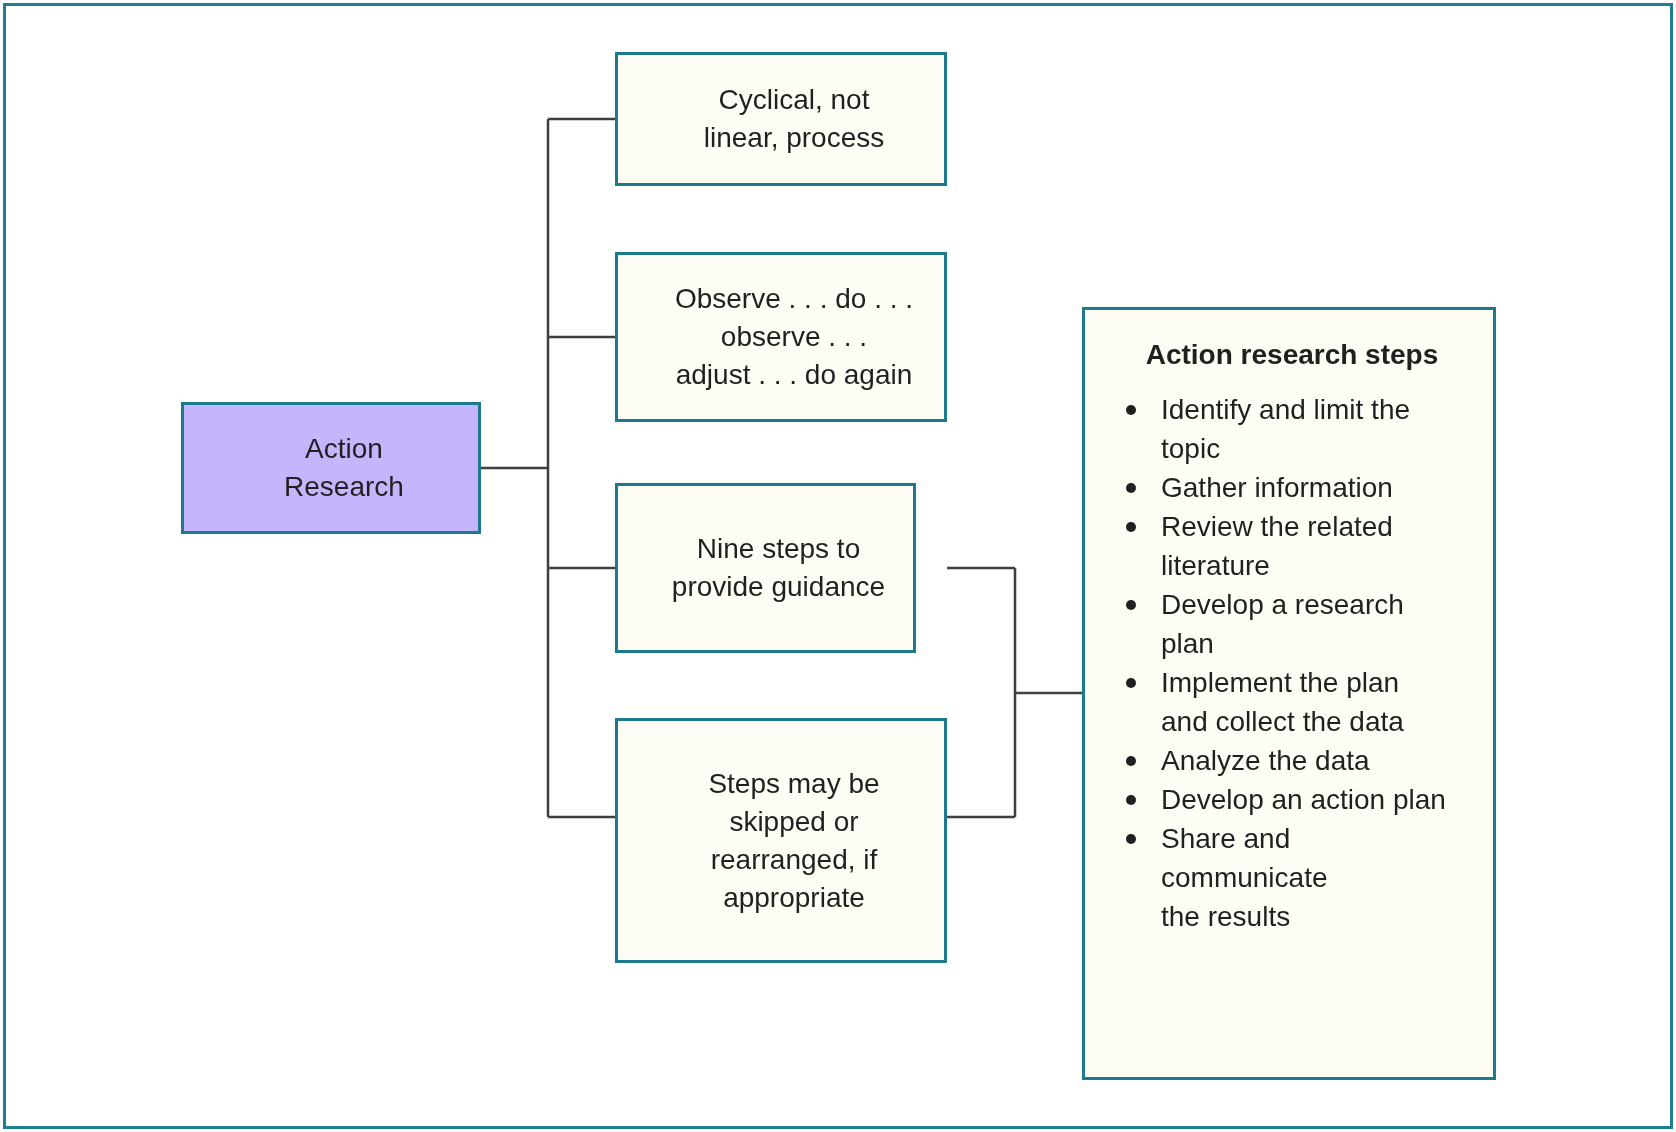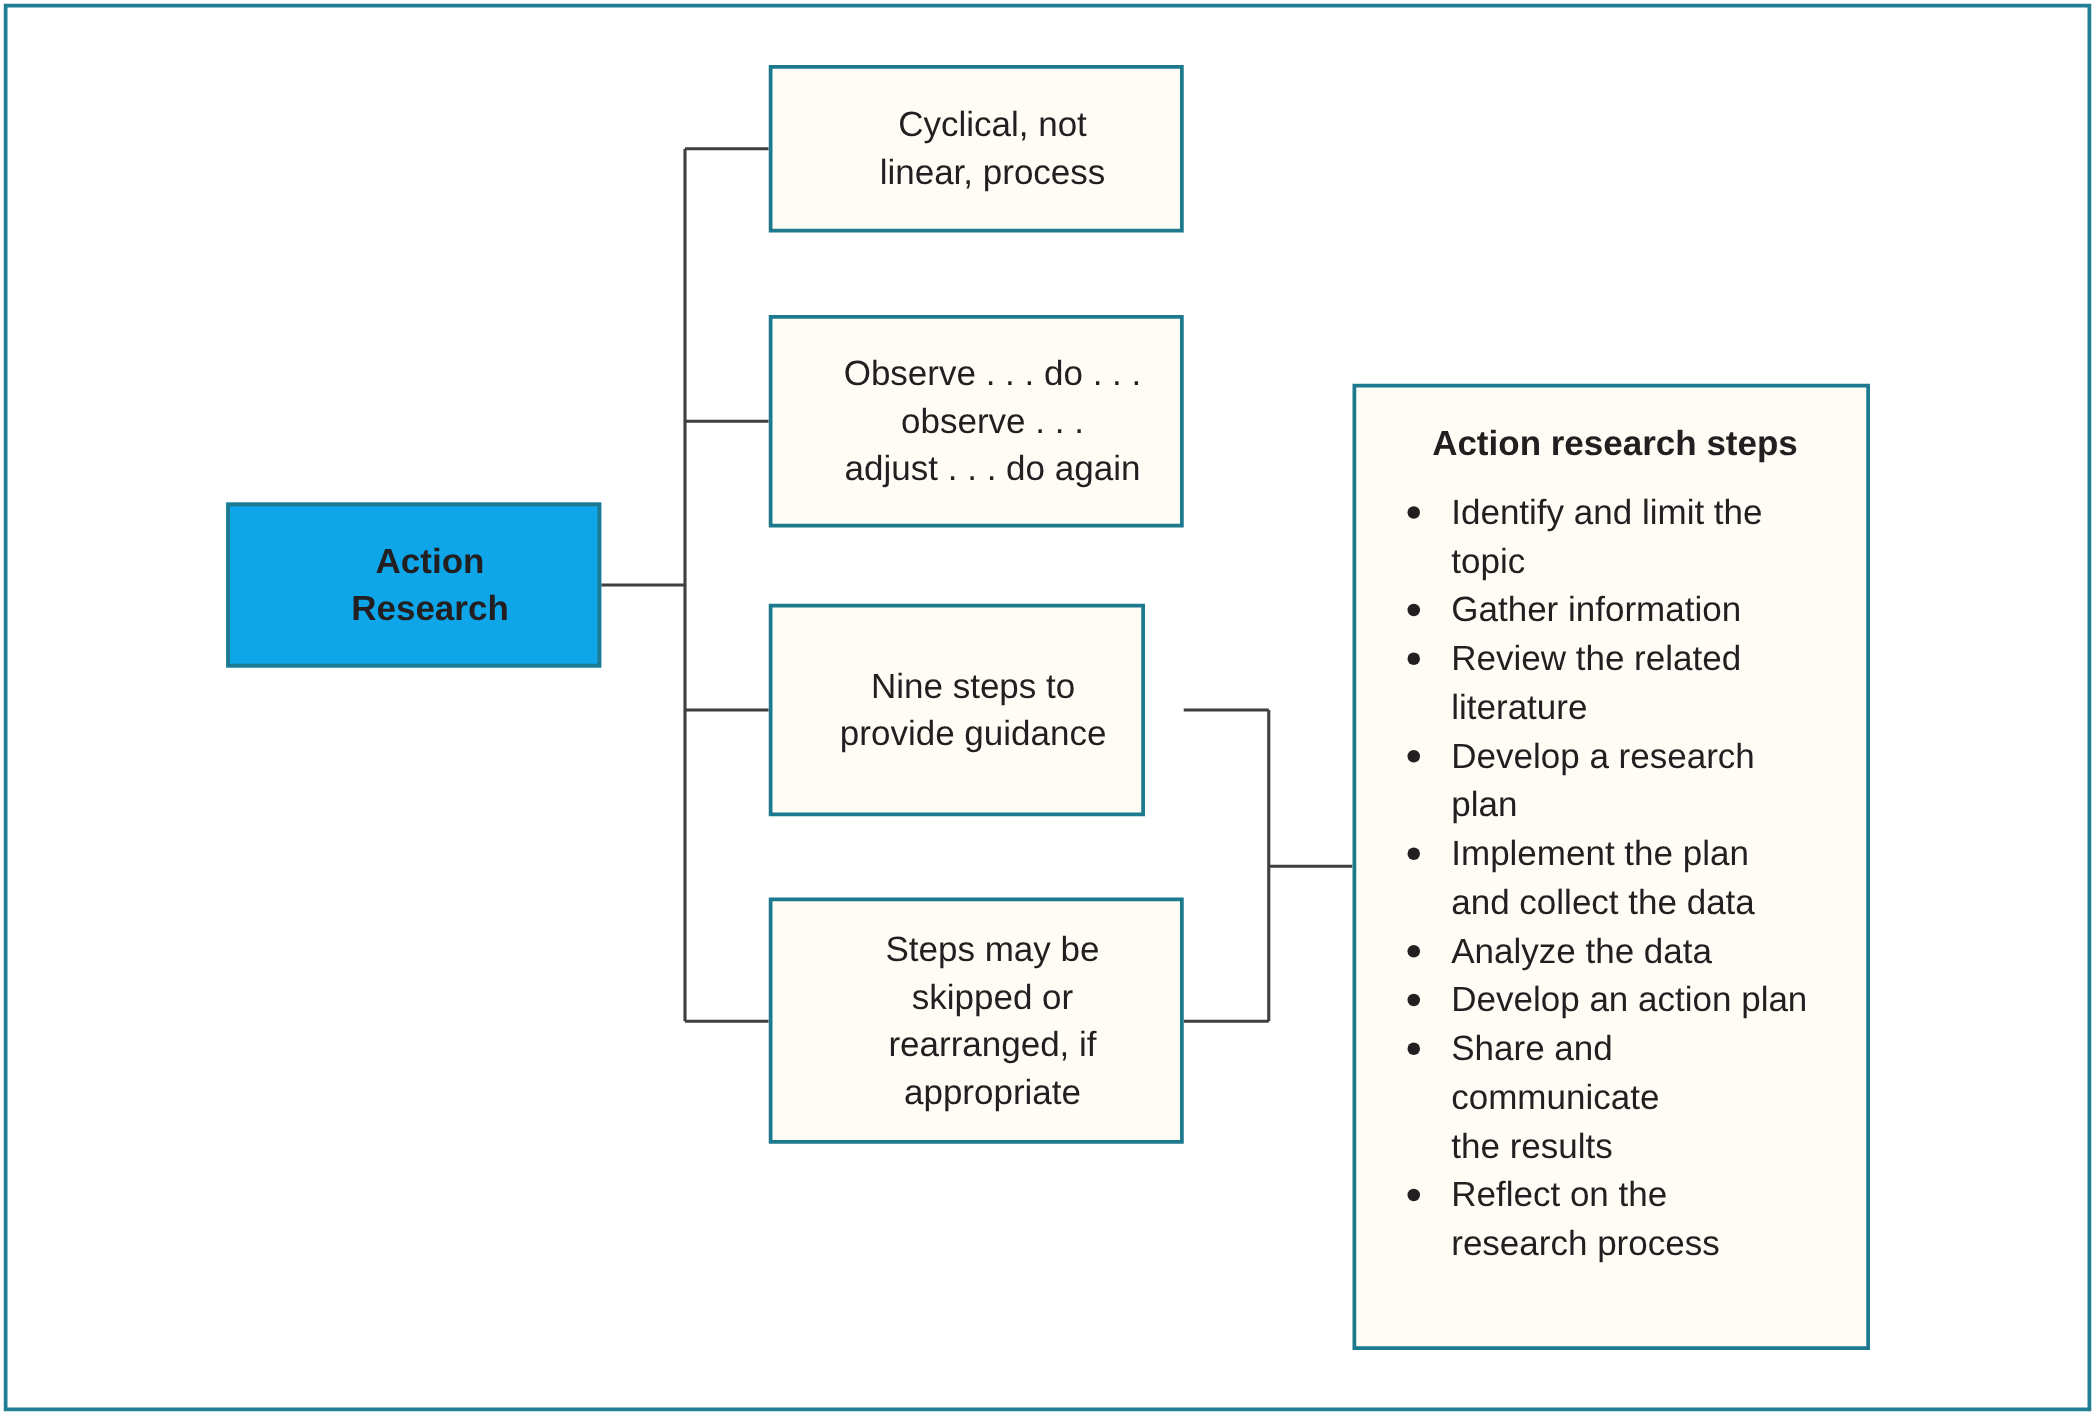--- a/index.html
+++ b/index.html
@@ -37,27 +37,27 @@
     align-items: center;
     justify-content: center;
     text-align: center;
     font-size: 28px;
     line-height: 38px;
     white-space: pre-line;
     padding-left: 26px;
   }
   .node.root {
     left: 181px; top: 402px; width: 300px; height: 132px;
-    background: #0ea5e9;
-    font-weight: bold;
+    background: #c4b5fd;
+    font-weight: normal;
   }
   .node.b1 { left: 615px; top: 52px;  width: 332px; height: 134px; }
   .node.b2 { left: 615px; top: 252px; width: 332px; height: 170px; text-align: center; }
   .node.b3 { left: 615px; top: 483px; width: 301px; height: 170px; }
-  .node.b4 { left: 615px; top: 718px; width: 332px; height: 197px; }
+  .node.b4 { left: 615px; top: 718px; width: 332px; height: 245px; }
   .steps-panel {
     position: absolute;
     box-sizing: border-box;
     left: 1082px; top: 307px; width: 414px; height: 773px;
     border: 3px solid #1d7a8e;
     background: #fdfcf5;
     padding: 26px 10px 10px 16px;
   }
   .steps-title {
     font-weight: bold;
@@ -137,17 +137,15 @@
 literature</li>
       <li>Develop a research
 plan</li>
       <li>Implement the plan
 and collect the data</li>
       <li>Analyze the data</li>
       <li>Develop an action plan</li>
       <li>Share and
 communicate
 the results</li>
-      <li>Reflect on the
-research process</li>
     </ul>
   </div>
 </div>
 
 </body></html>

